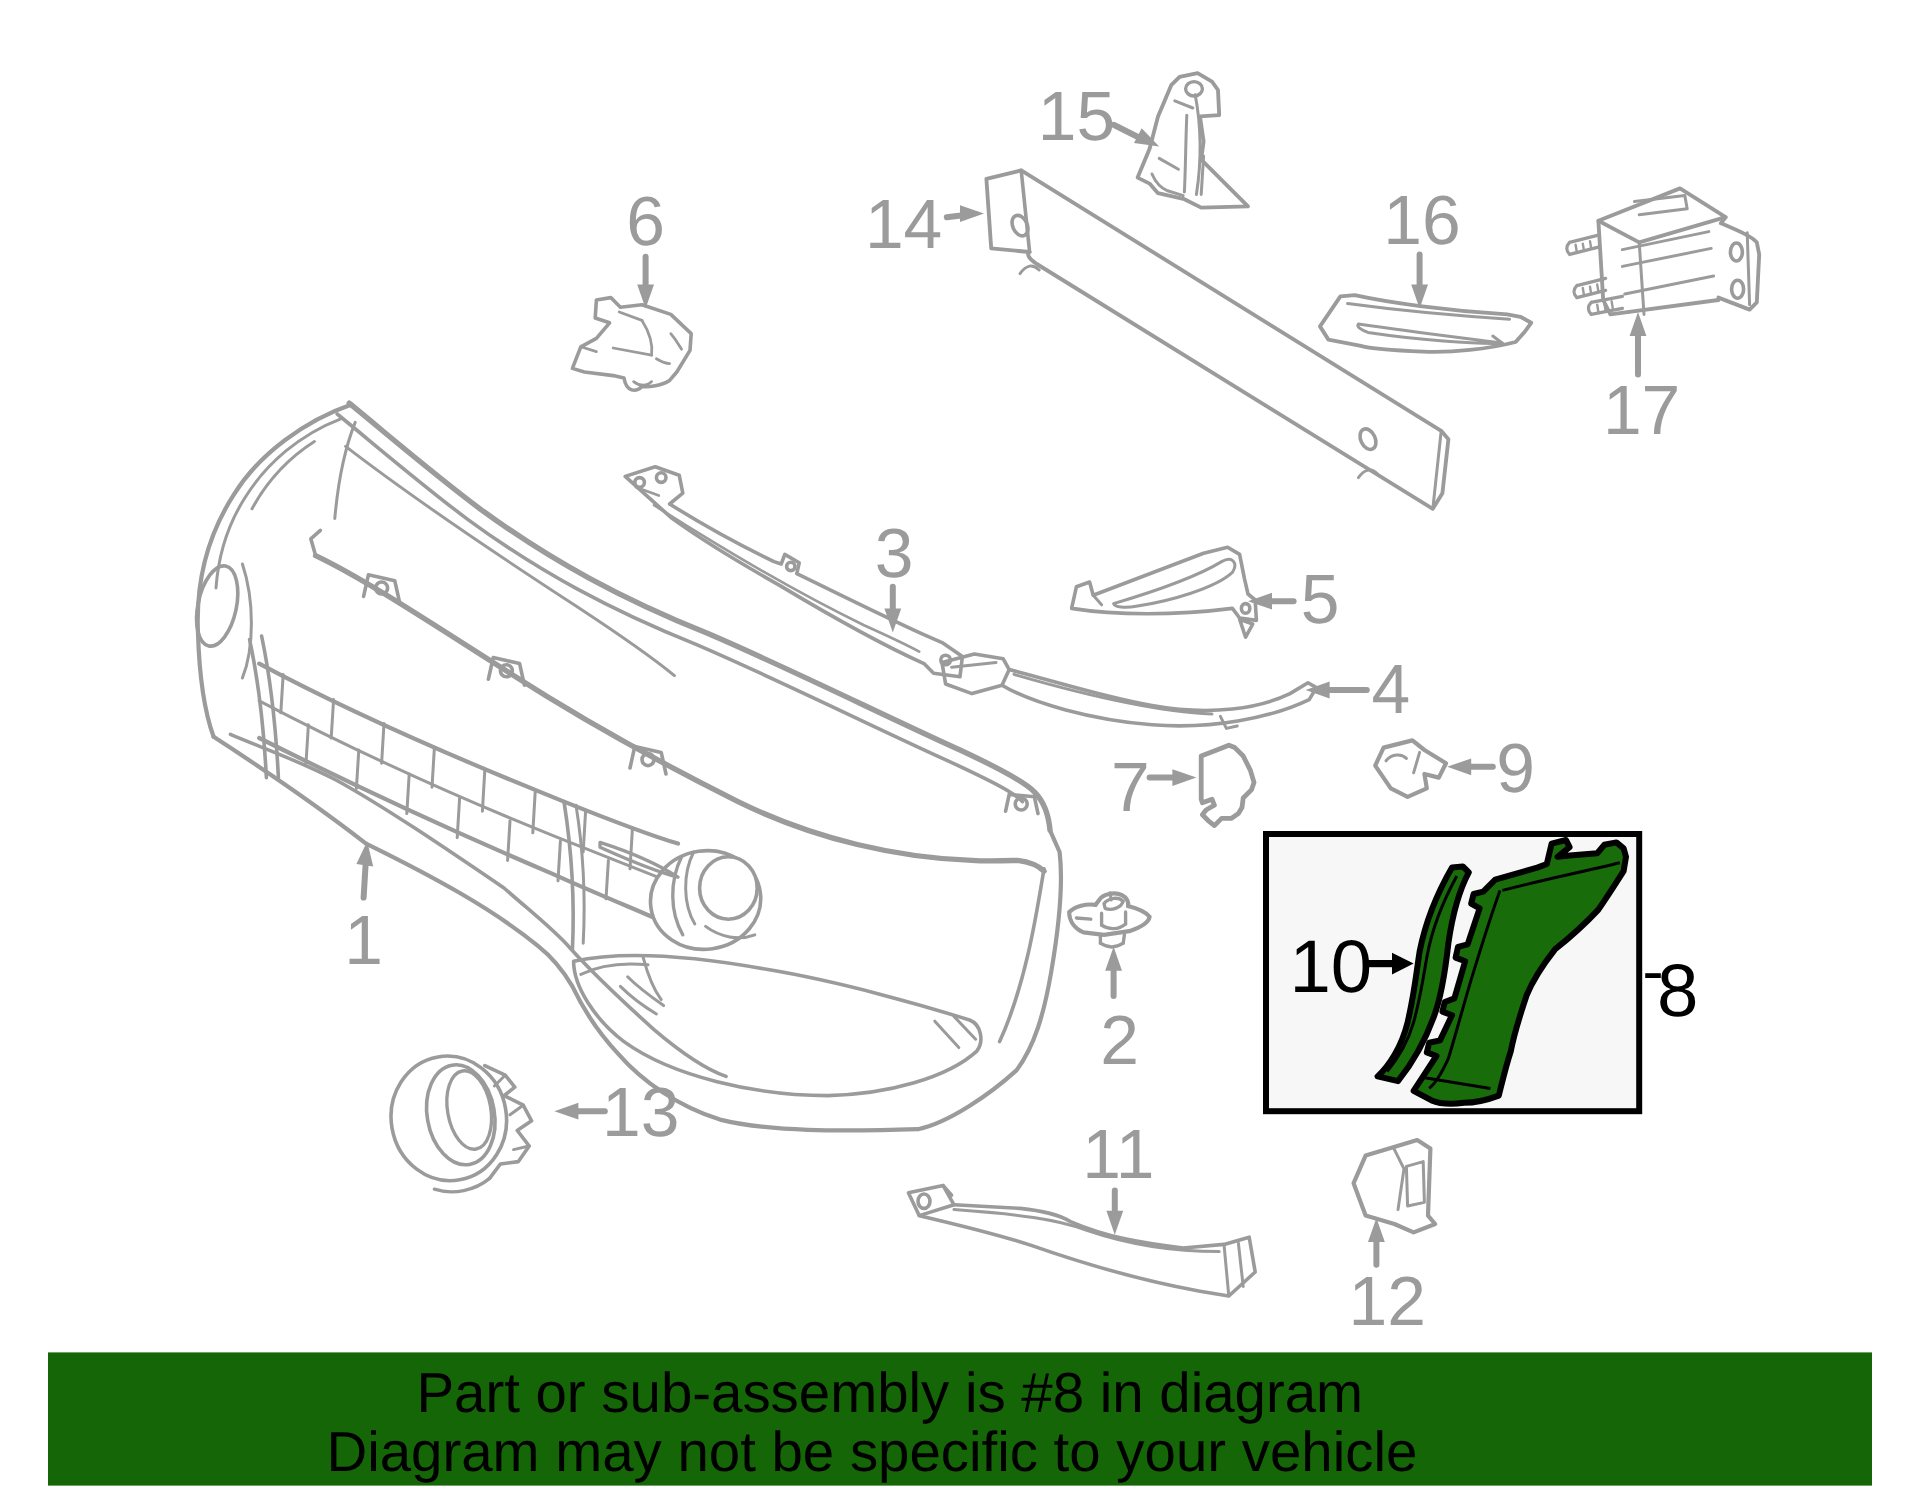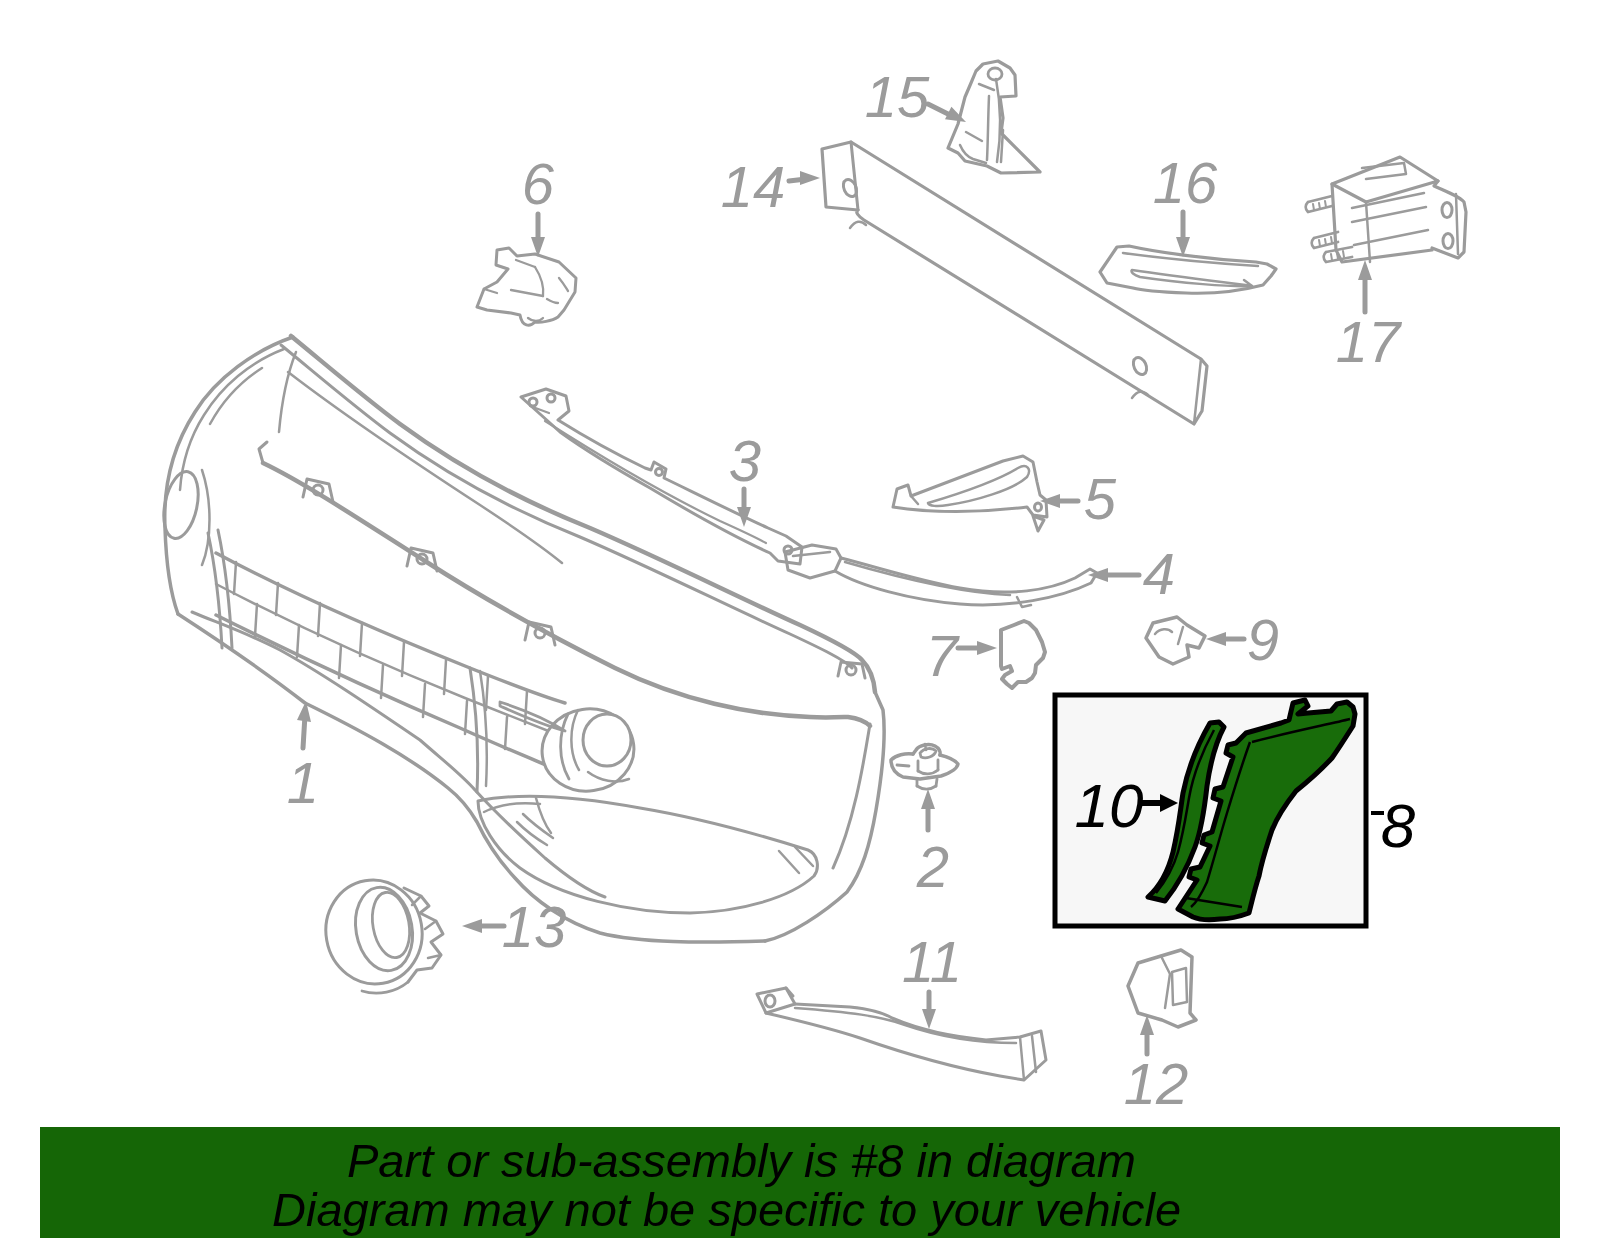--- a/index.html
+++ b/index.html
@@ -1,17 +1,17 @@
 <!DOCTYPE html>
 <html><head>
 <meta charset="utf-8">
 <style>
   html,body{margin:0;padding:0;background:#ffffff;}
   .page{position:relative;width:1600px;height:1249px;overflow:hidden;
-        font-family:"Liberation Sans", sans-serif;font-style:italic;}
+        font-family:"Liberation Sans", sans-serif;}
   svg{position:absolute;left:0;top:0;}
   text{font-family:"Liberation Sans",sans-serif;}
   .num{fill:#9b9b9b;font-size:58px;}
   .blk{fill:#000;font-size:62px;}
 </style>
 </head>
 <body>
 <div class="page">
 <svg width="1600" height="1249" viewBox="0 0 1600 1249">
 

